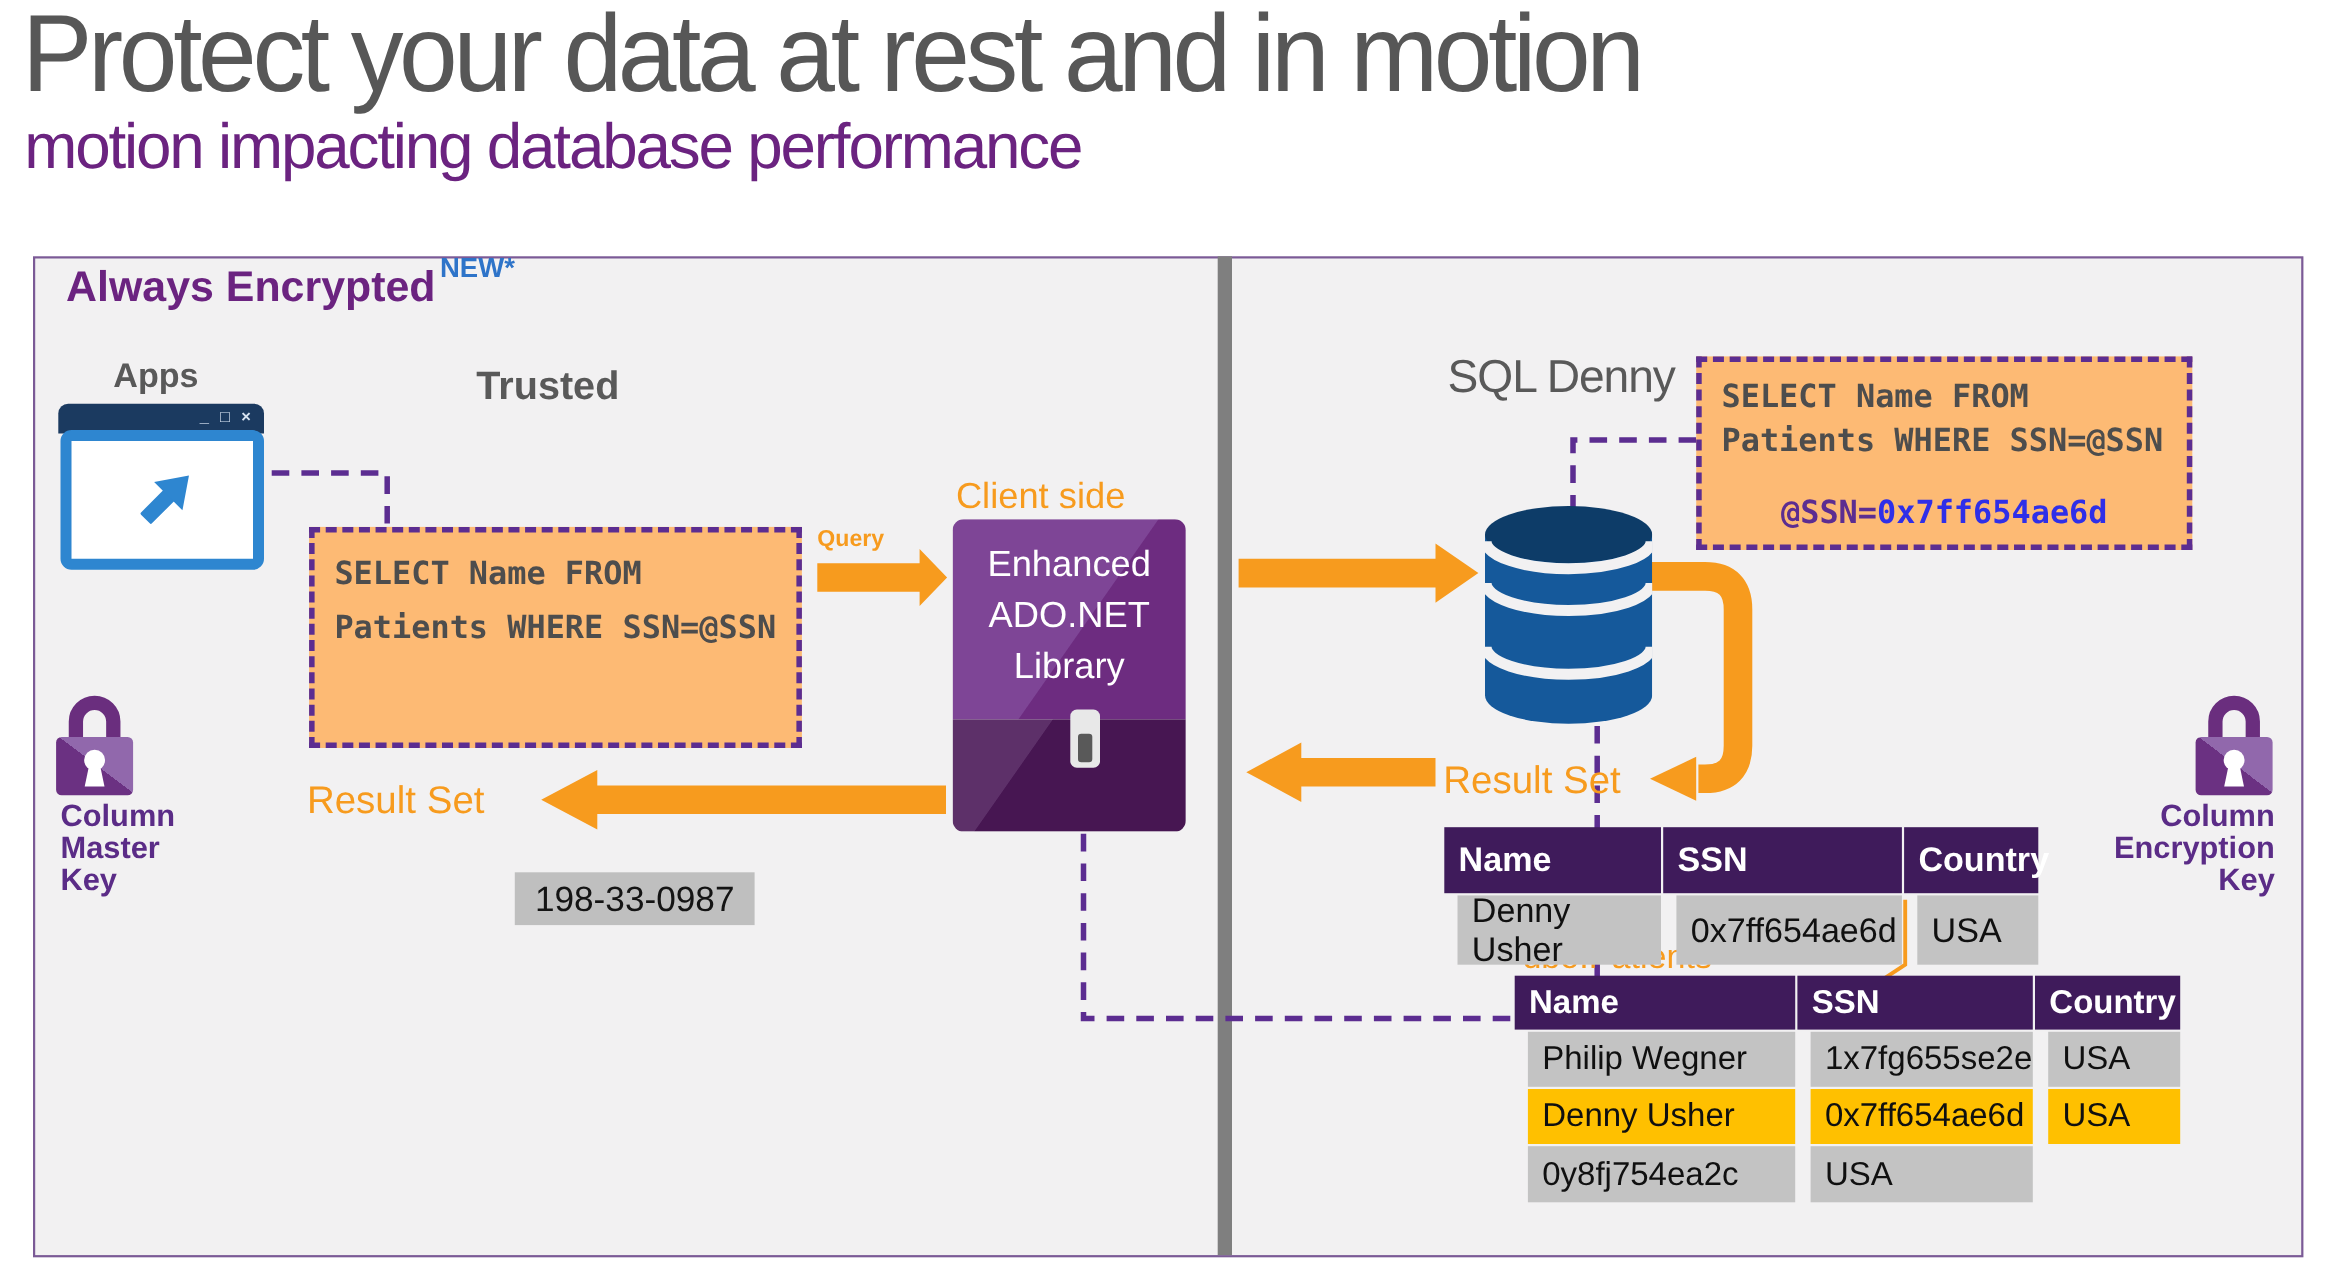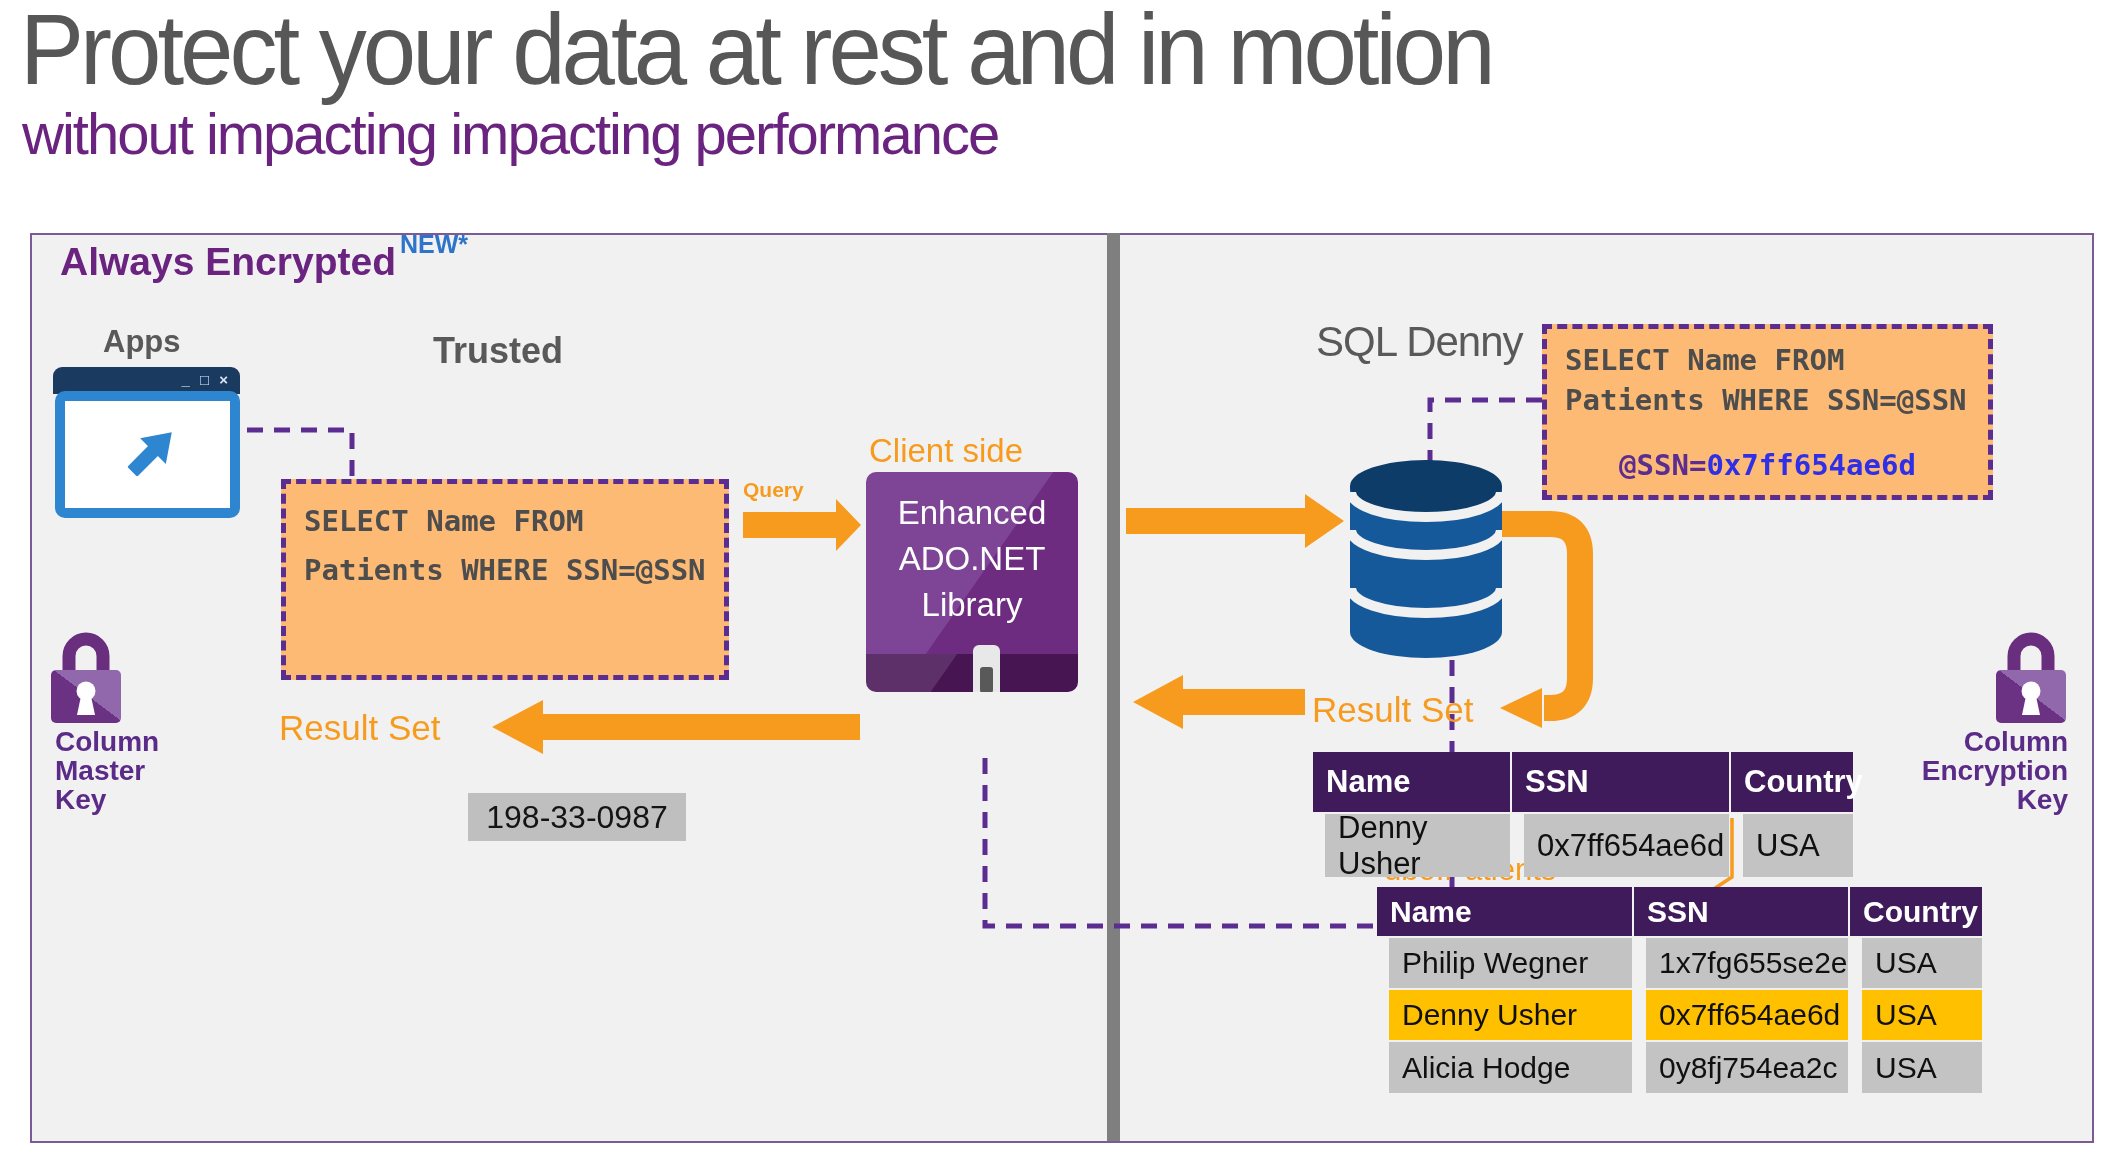--- a/index.html
+++ b/index.html
@@ -54,21 +54,21 @@
 
   
   .orange-label{position:absolute;color:var(--orange);white-space:nowrap;}
   .query-label{left:743px;top:478px;font-size:21px;font-weight:bold;}
   .client-side-label{left:869px;top:432px;font-size:33px;}
   .result-set-left{left:279px;top:708px;font-size:35px;}
   .result-set-right{left:1312px;top:690px;font-size:35px;}
   .dbo-label{left:1384px;top:852px;font-size:31px;}
 
   
-  .ado-box{position:absolute;left:866px;top:472px;width:212px;height:220px;
+  .ado-box{position:absolute;left:866px;top:472px;width:212px;height:284px;
            border-radius:10px;overflow:hidden;}
   .ado-top{position:absolute;left:0;top:0;width:100%;height:182px;
            background:linear-gradient(125deg,#7e4596 0%,#7e4596 55%,#6d2c80 55.3%,#6d2c80 100%);}
   .ado-bottom{position:absolute;left:0;top:182px;width:100%;height:102px;
            background:linear-gradient(125deg,#5d3069 0%,#5d3069 32%,#471652 32.3%,#471652 100%);}
   .ado-text{position:absolute;left:0;top:18px;width:100%;text-align:center;
             color:#fff;font-size:33px;line-height:46px;}
   .ado-chip{position:absolute;left:107px;top:173px;width:27px;height:53px;
             background:#e8e8e8;border-radius:6px;}
   .ado-chip-inner{position:absolute;left:7px;top:22px;width:13px;height:26px;
@@ -96,21 +96,21 @@
   .key-label-right{left:1900px;top:727px;width:168px;text-align:right;}
   .abs{position:absolute;}
   svg{display:block;}
 </style>
 </head>
 <body>
 
 <div class="stage">
 
   <div class="h1">Protect your data at rest and in motion</div>
-  <div class="h2">without impacting impacting performance</div>
+  <div class="h2">motion impacting database performance</div>
 
   <div class="frame"></div>
   <div class="divider"></div>
 
   <svg class="abs" style="left:0;top:0" width="2114" height="1154" viewBox="0 0 2114 1154">
 
     <g fill="none" style="stroke:var(--dash-purple)" stroke-width="5" stroke-dasharray="16 11">
       <path d="M247 430 H352 V477"></path>
       <path d="M1542 400 H1430 V468"></path>
       <path d="M985 758 V926 H1375"></path>
@@ -202,21 +202,20 @@
   <div class="tbl patients-table">
     <div class="th">Name</div>
     <div class="th">SSN</div>
     <div class="th">Country</div>
     <div class="td">Philip Wegner</div>
     <div class="td">1x7fg655se2e</div>
     <div class="td">USA</div>
     <div class="td hl">Denny Usher</div>
     <div class="td hl">0x7ff654ae6d</div>
     <div class="td hl">USA</div>
-    <div class="td">Alicia Hodge</div>
     <div class="td">0y8fj754ea2c</div>
     <div class="td">USA</div>
   </div>
 
   <div class="ssn-plain">198-33-0987</div>
 
   <svg class="abs" style="left:50px;top:630px" width="72" height="95" viewBox="0 0 72 95">
     <defs>
       <linearGradient id="lg1" x1="0" y1="1" x2="1" y2="0">
         <stop offset="0" style="stop-color:var(--lock-body)"></stop>

